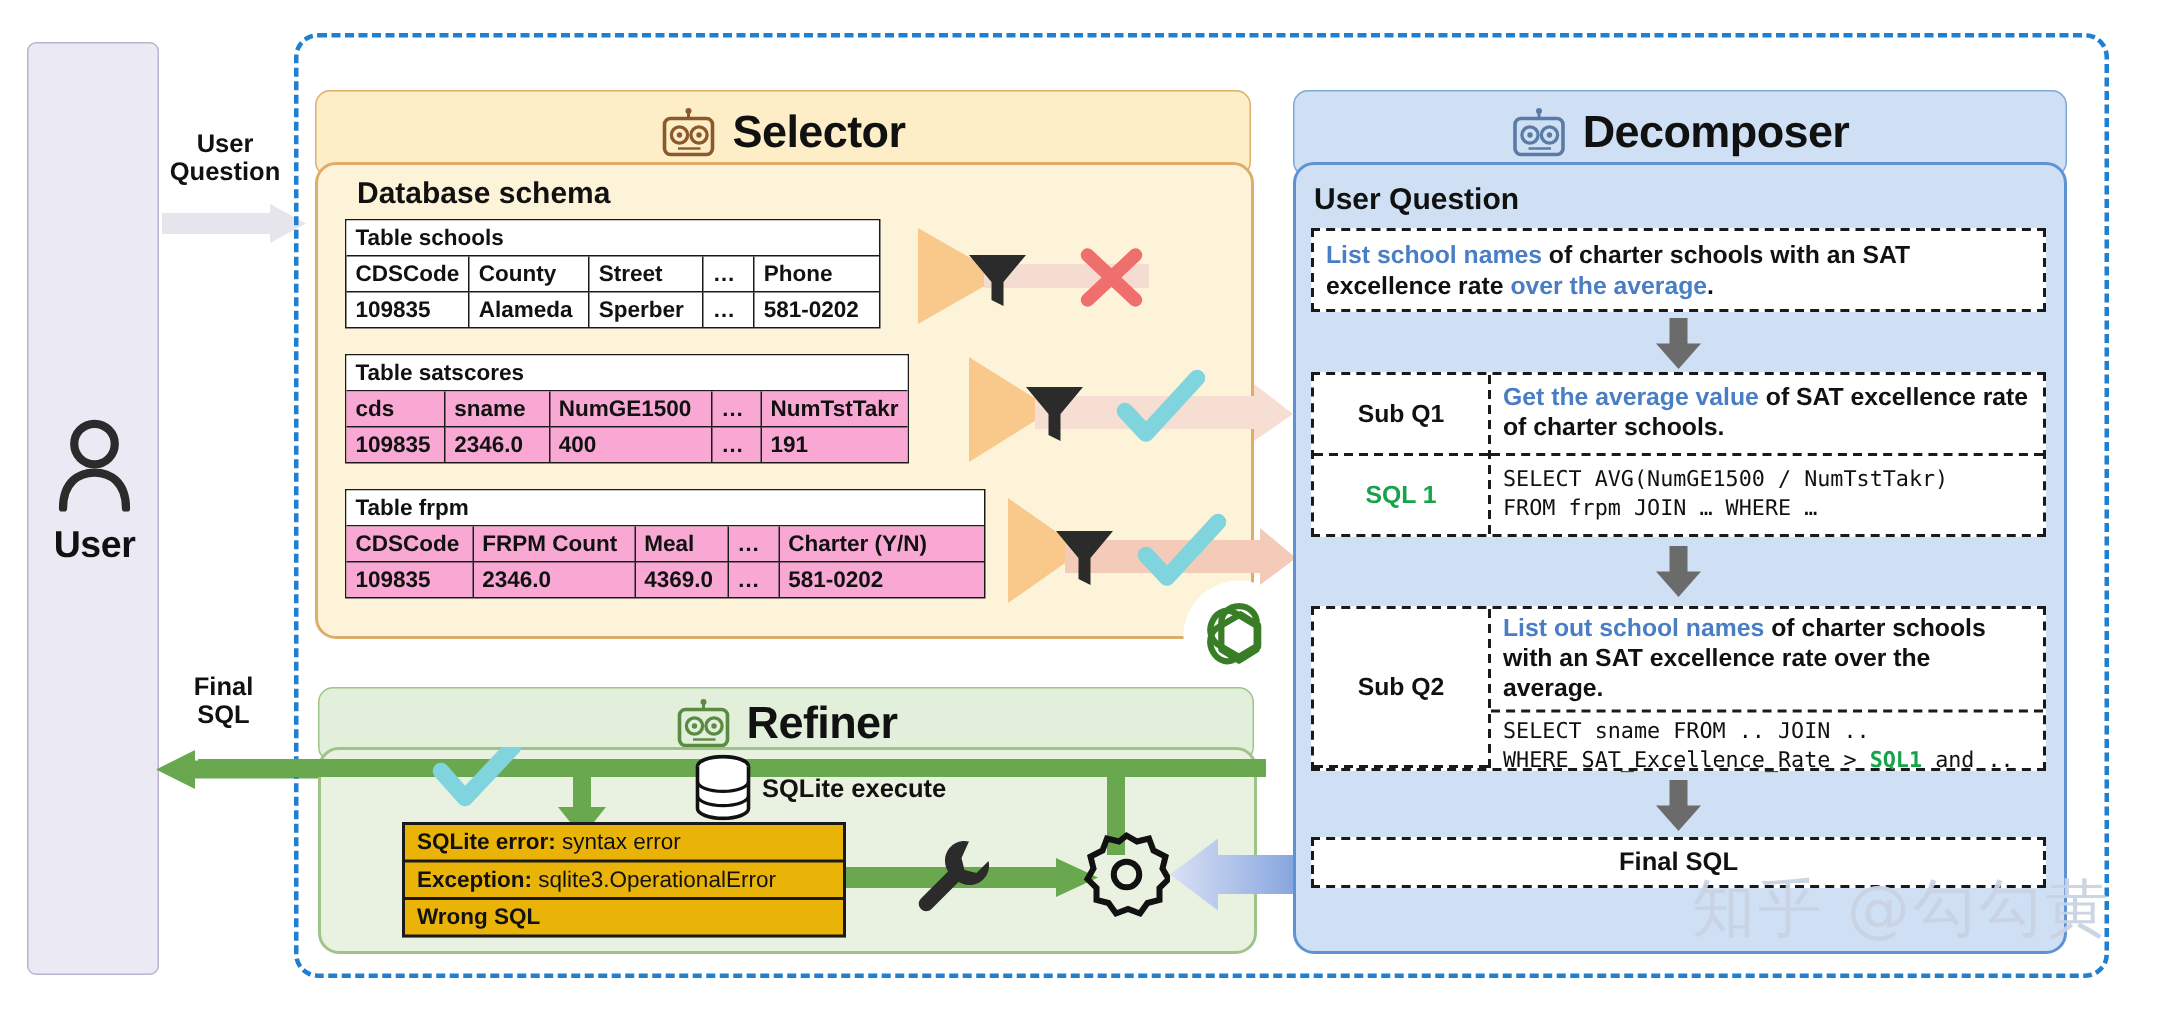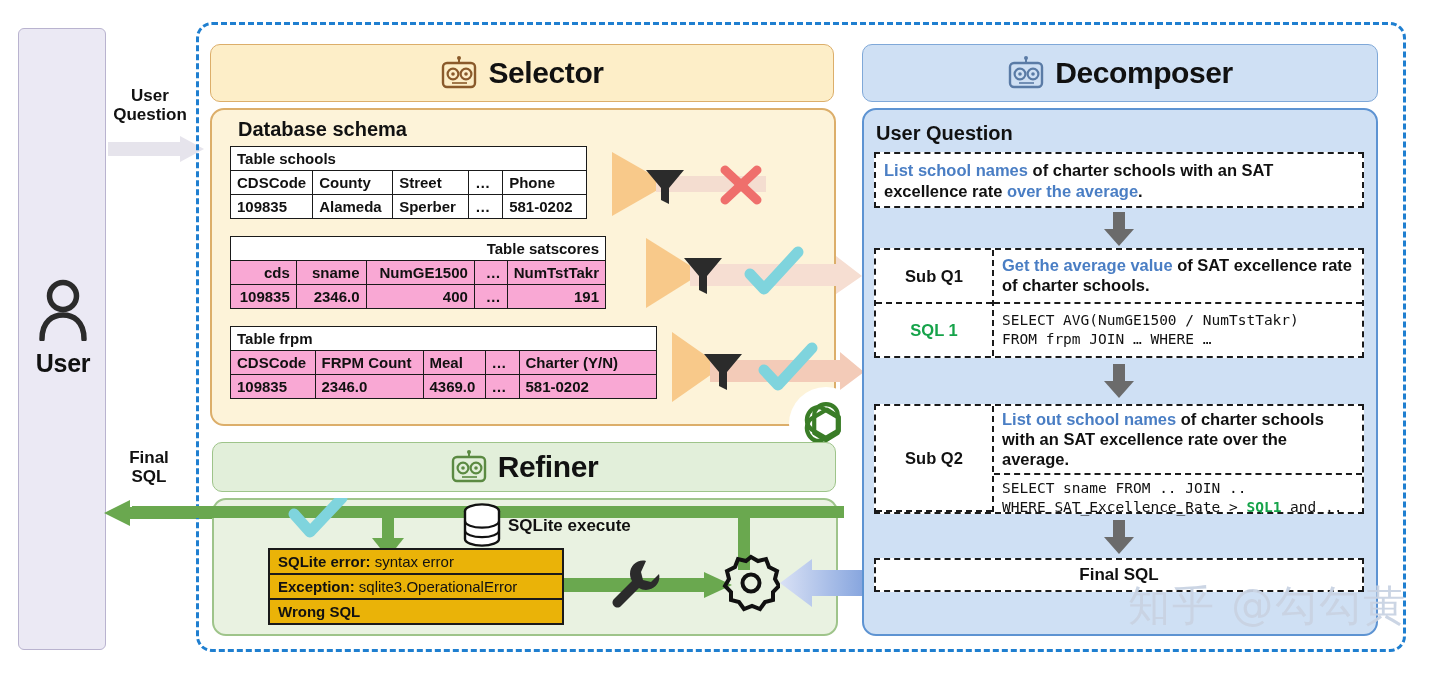--- a/index.html
+++ b/index.html
@@ -55,20 +55,21 @@
     border: 3.5px dashed #1f7fd0;
     border-radius: 16px;
   }
 
   
   .panel-header {
     position: absolute;
     border-radius: 10px;
     display: flex; align-items: center; justify-content: center;
     gap: 10px;
+    margin-top: 16px;
   }
   .panel-title {
     font-size: 30px; font-weight: bold; color: #111;
     letter-spacing: -0.4px;
   }
   .panel-body {
     position: absolute;
     border-radius: 14px;
   }
 
@@ -124,21 +125,21 @@
     border-right: 1.5px solid #1a1a1a;
     padding: 3px 6px;
     font-weight: bold; color: #111;
     white-space: nowrap;
   }
   .db-table td:last-child { border-right: none; }
   .db-table tr.head td { border-bottom: 1.5px solid #1a1a1a; }
   .shaded td { background: #f9a8d4; }
 
   #tbl-schools { left: 230px; top: 146px; width: 357px; }
-  #tbl-satscores { left: 230px; top: 236px; width: 376px; text-align: right; }
+  #tbl-satscores { left: 230px; top: 236px; width: 376px; }
   #tbl-frpm { left: 230px; top: 326px; width: 427px; }
 
   
   .funnel-row { position: absolute; width: 250px; height: 70px; }
 
   
   .openai-badge {
     position: absolute; left: 789px; top: 387px;
     width: 74px; height: 74px;
     background: #fff; border-radius: 50%;

